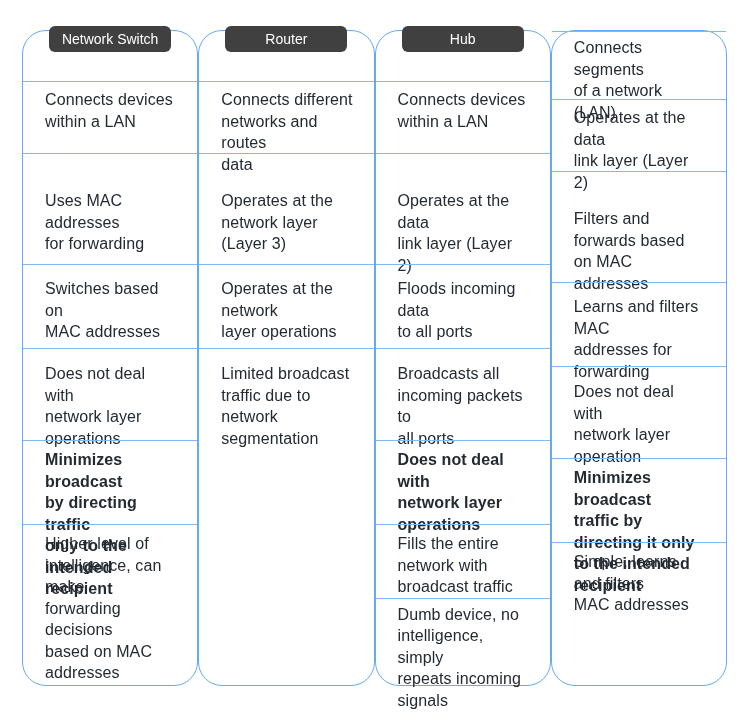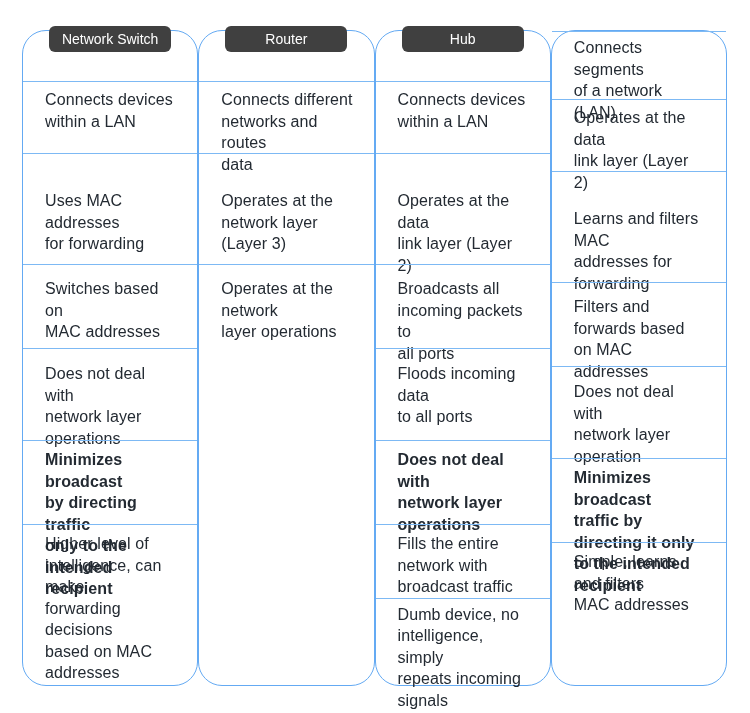--- a/index.html
+++ b/index.html
@@ -76,54 +76,57 @@
     <div class="card-header">
       <button class="header-btn">Router</button>
     </div>
     <div class="cell">Connects different
 networks and routes
 data</div>
     <div class="cell">Operates at the
 network layer (Layer 3)</div>
     <div class="cell">Operates at the network
 layer operations</div>
+    <div class="cell">Limited broadcast
+traffic due to network
+segmentation</div>
   </div>
 
   <div class="card">
     <div class="card-header">
       <button class="header-btn">Hub</button>
     </div>
     <div class="cell">Connects devices
 within a LAN</div>
     <div class="cell">Operates at the data
 link layer (Layer 2)</div>
+    <div class="cell">Floods incoming data
+to all ports</div>
     <div class="cell">Broadcasts all
 incoming packets to
 all ports</div>
-    <div class="cell">Floods incoming data
-to all ports</div>
     <div class="cell">Does not deal with
 network layer operations</div>
     <div class="cell">Fills the entire
 network with
 broadcast traffic</div>
     <div class="cell">Dumb device, no
 intelligence, simply
 repeats incoming signals</div>
   </div>
 
   <div class="card">
     <div class="cell">Connects segments
 of a network (LAN)</div>
     <div class="cell">Operates at the data
 link layer (Layer 2)</div>
+    <div class="cell">Filters and forwards based
+on MAC addresses</div>
     <div class="cell">Learns and filters MAC
 addresses for forwarding</div>
-    <div class="cell">Filters and forwards based
-on MAC addresses</div>
     <div class="cell">Does not deal with
 network layer operation</div>
     <div class="cell">Minimizes broadcast
 traffic by directing it only
 to the intended recipient</div>
     <div class="cell">Simple, learns and filters
 MAC addresses</div>
   </div>
 
 </div>

